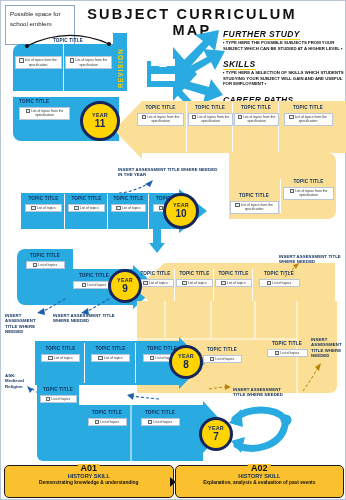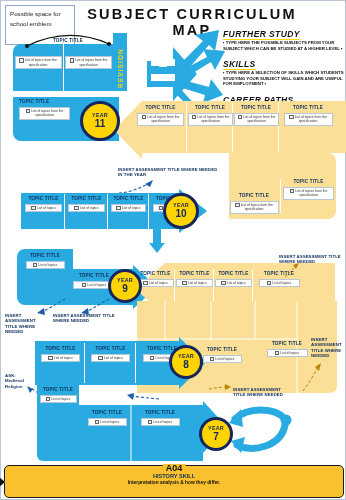--- a/index.html
+++ b/index.html
@@ -377,20 +377,25 @@
     <path d="M2,6 C8,5 14,4 20,4" stroke="#B8860B" stroke-width="1" fill="none" stroke-dasharray="3,2"></path>
     <polygon points="24,4 18,1 18,7" fill="#B8860B"></polygon>
   </svg>
   <svg class="abs" style="left:118px;top:390px;width:42px;height:12px;">
     <path d="M40,8 C30,7 20,6 12,5" stroke="#1d5fa8" stroke-width="1.1" fill="none" stroke-dasharray="3,2"></path>
     <polygon points="8,4 15,2 14,9" fill="#1d5fa8"></polygon>
   </svg>
 
   <div class="abs" id="skills-bar">
     <div class="skill">
+      <div class="code">A01</div>
+      <div class="hs">HISTORY SKILL</div>
+      <div class="desc">Demonstrating knowledge &amp; understanding</div>
+    </div>
+    <div class="skill">
       <div class="chev"></div>
-      <div class="code">A04</div>
+      <div class="code">A02</div>
       <div class="hs">HISTORY SKILL</div>
-      <div class="desc">Interpretation analysis &amp; how they differ.</div>
+      <div class="desc">Explanation, analysis &amp; evaluation of past events</div>
     </div>
   </div>
 
 </div>
 
 </body></html>

